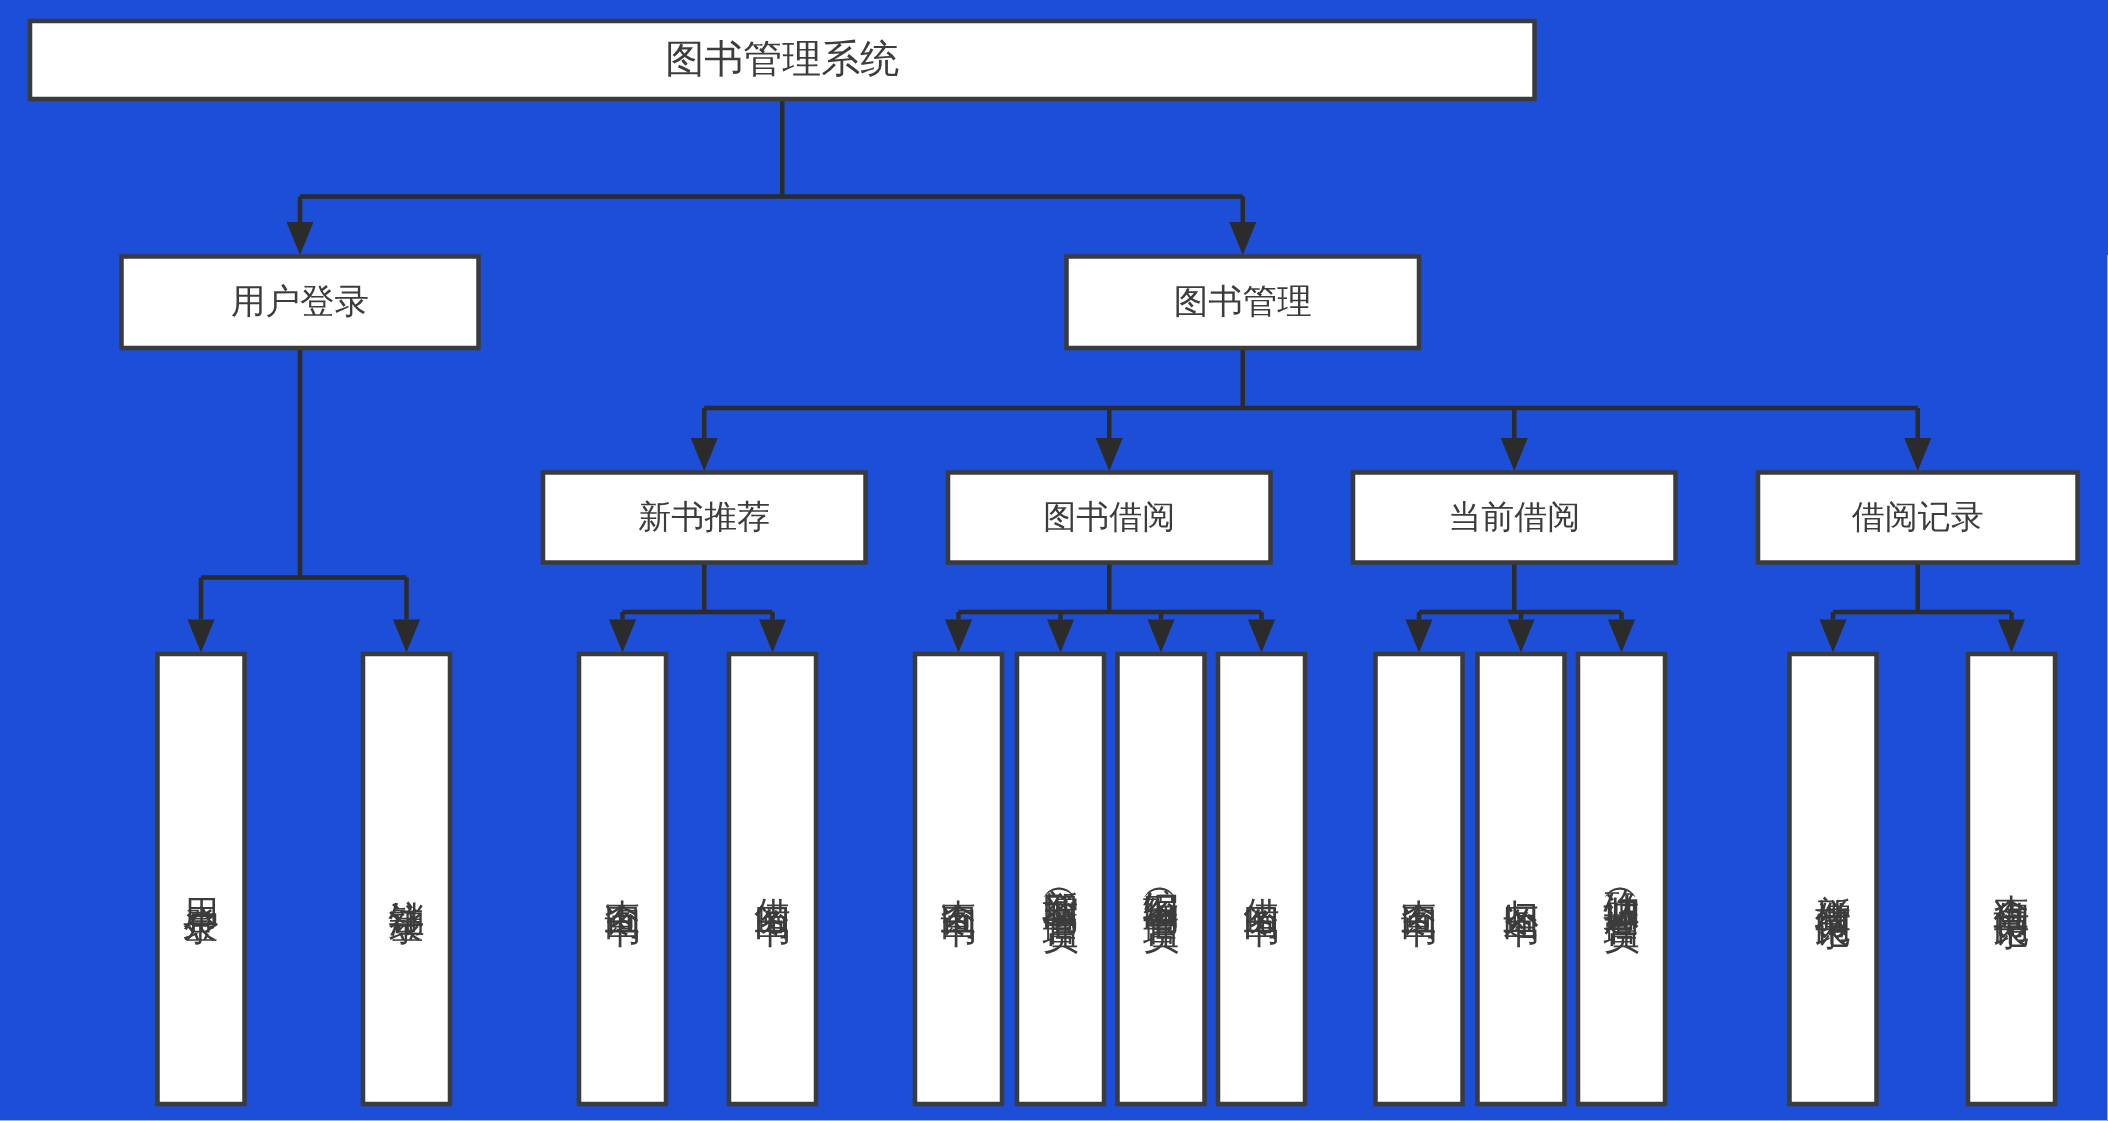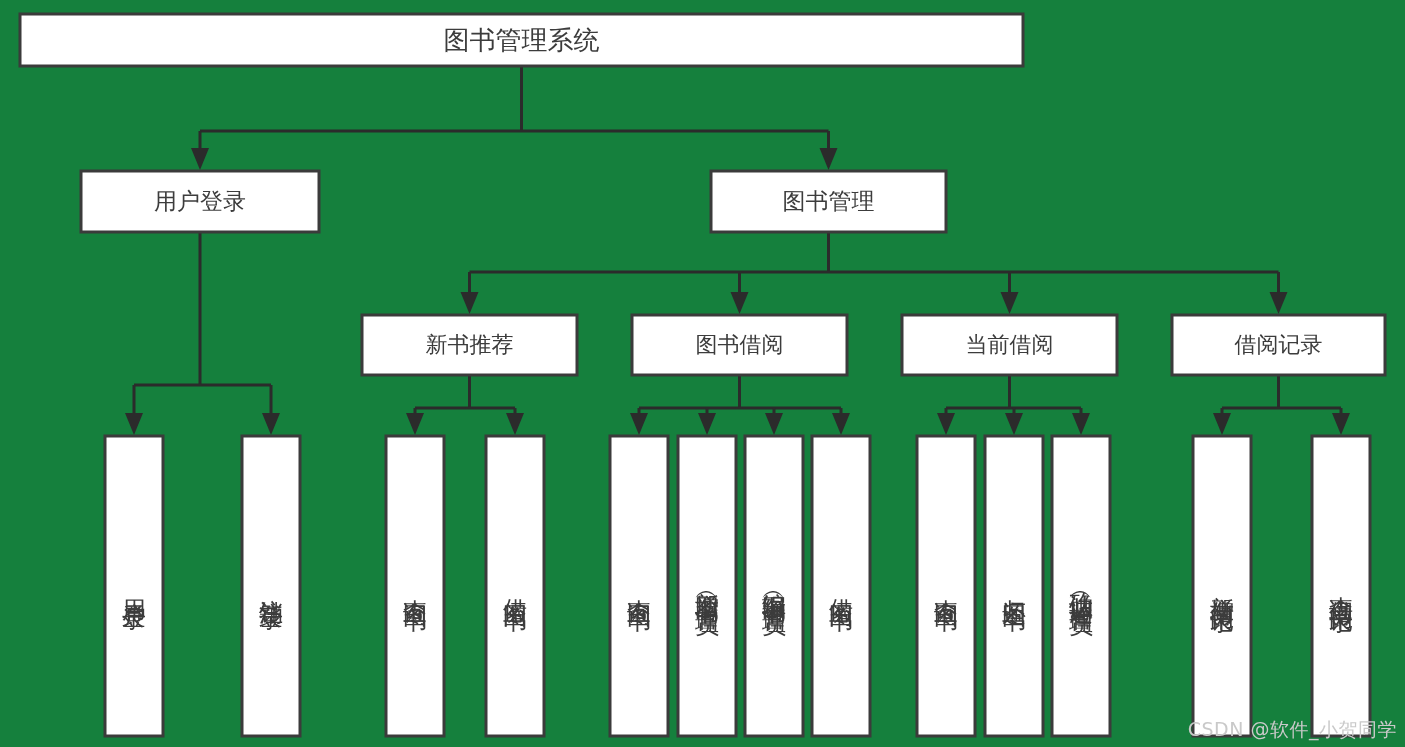--- a/index.html
+++ b/index.html
@@ -1,21 +1,21 @@
 <!DOCTYPE html>
 <html><head>
 <meta charset="utf-8">
 <title>图书管理系统 功能结构图</title>
 <style>
   html,body{margin:0;padding:0;background:#ffffff;}
   body{
     width:1405px;height:747px;overflow:hidden;
     font-family:"DejaVu Sans","Liberation Sans",sans-serif;
   }
-  #diagram-root{position:relative;width:1405px;height:747px;background:#15803d;}
+  #diagram-root{position:relative;width:1405px;height:747px;background:#1d4ed8;}
   svg#tree{position:absolute;left:0;top:0;width:1405px;height:747px;display:block;}
   .node-rect{fill:#ffffff;stroke:#3b3b3b;stroke-width:3;}
   .conn{stroke:#2b2b2b;stroke-width:3;fill:none;}
   .arrow-head{fill:#2b2b2b;stroke:none;}
   .node-label{
     font-family:"DejaVu Sans","Liberation Sans",sans-serif;
     fill:#3c3c3c;text-anchor:middle;dominant-baseline:middle;
   }
   .lvl0-label{font-size:26px;}
   .lvl1-label{font-size:23px;}
@@ -170,14 +170,13 @@
           <rect x="1193" y="436" width="58" height="300" class="node-rect"></rect>
           <text x="1222" y="586" class="leaf-label" dominant-baseline="central">新增借阅记录</text>
         </g>
         <g>
           <rect x="1312" y="436" width="58" height="300" class="node-rect"></rect>
           <text x="1341" y="586" class="leaf-label" dominant-baseline="central">查询借阅记录</text>
         </g>
       </g>
   </svg>
 
-  <div class="watermark">CSDN @软件_小贺同学</div>
 </div>
 
 </body></html>

